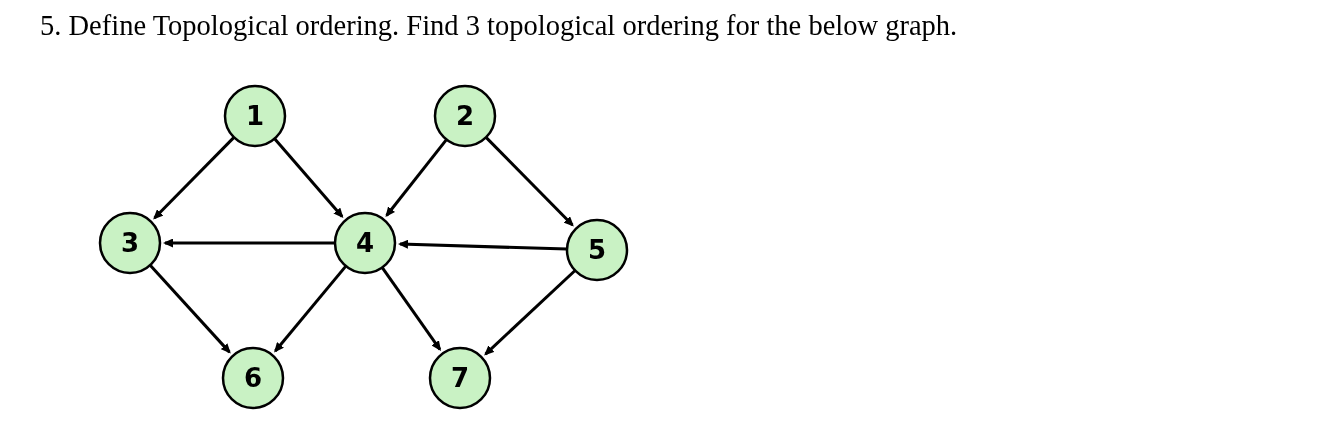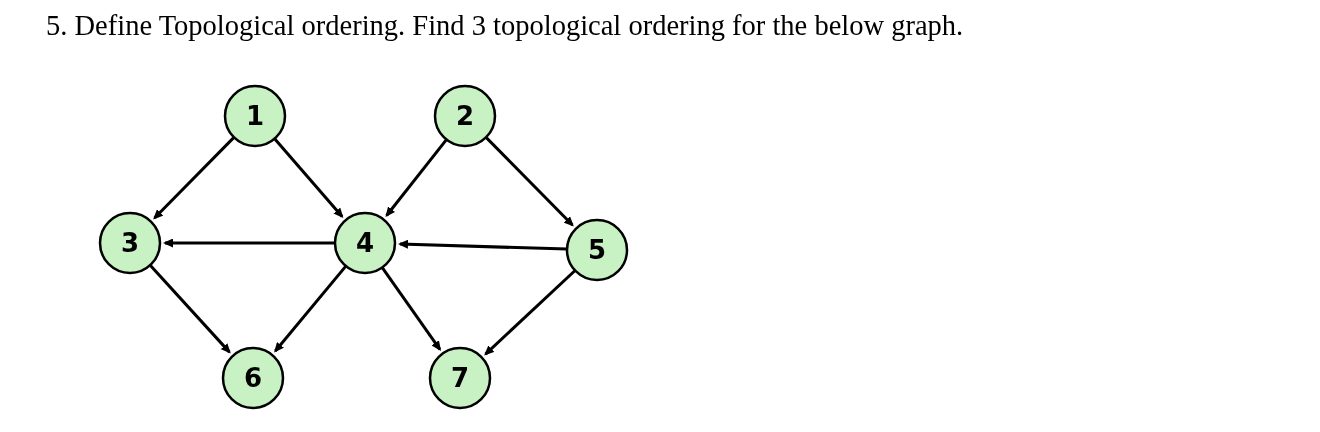--- a/index.html
+++ b/index.html
@@ -12,21 +12,21 @@
     font-family: "Liberation Serif", serif;
   }
   .page {
     position: relative;
     width: 1320px;
     height: 432px;
     background: #ffffff;
   }
   .question-title {
     position: absolute;
-    left: 46px;
+    left: 40px;
     top: 10px;
     width: 1240px;
     font-family: "Liberation Serif", serif;
     font-size: 28.5px;
     color: #000000;
     white-space: nowrap;
   }
   svg.graph {
     position: absolute;
     left: 0;

